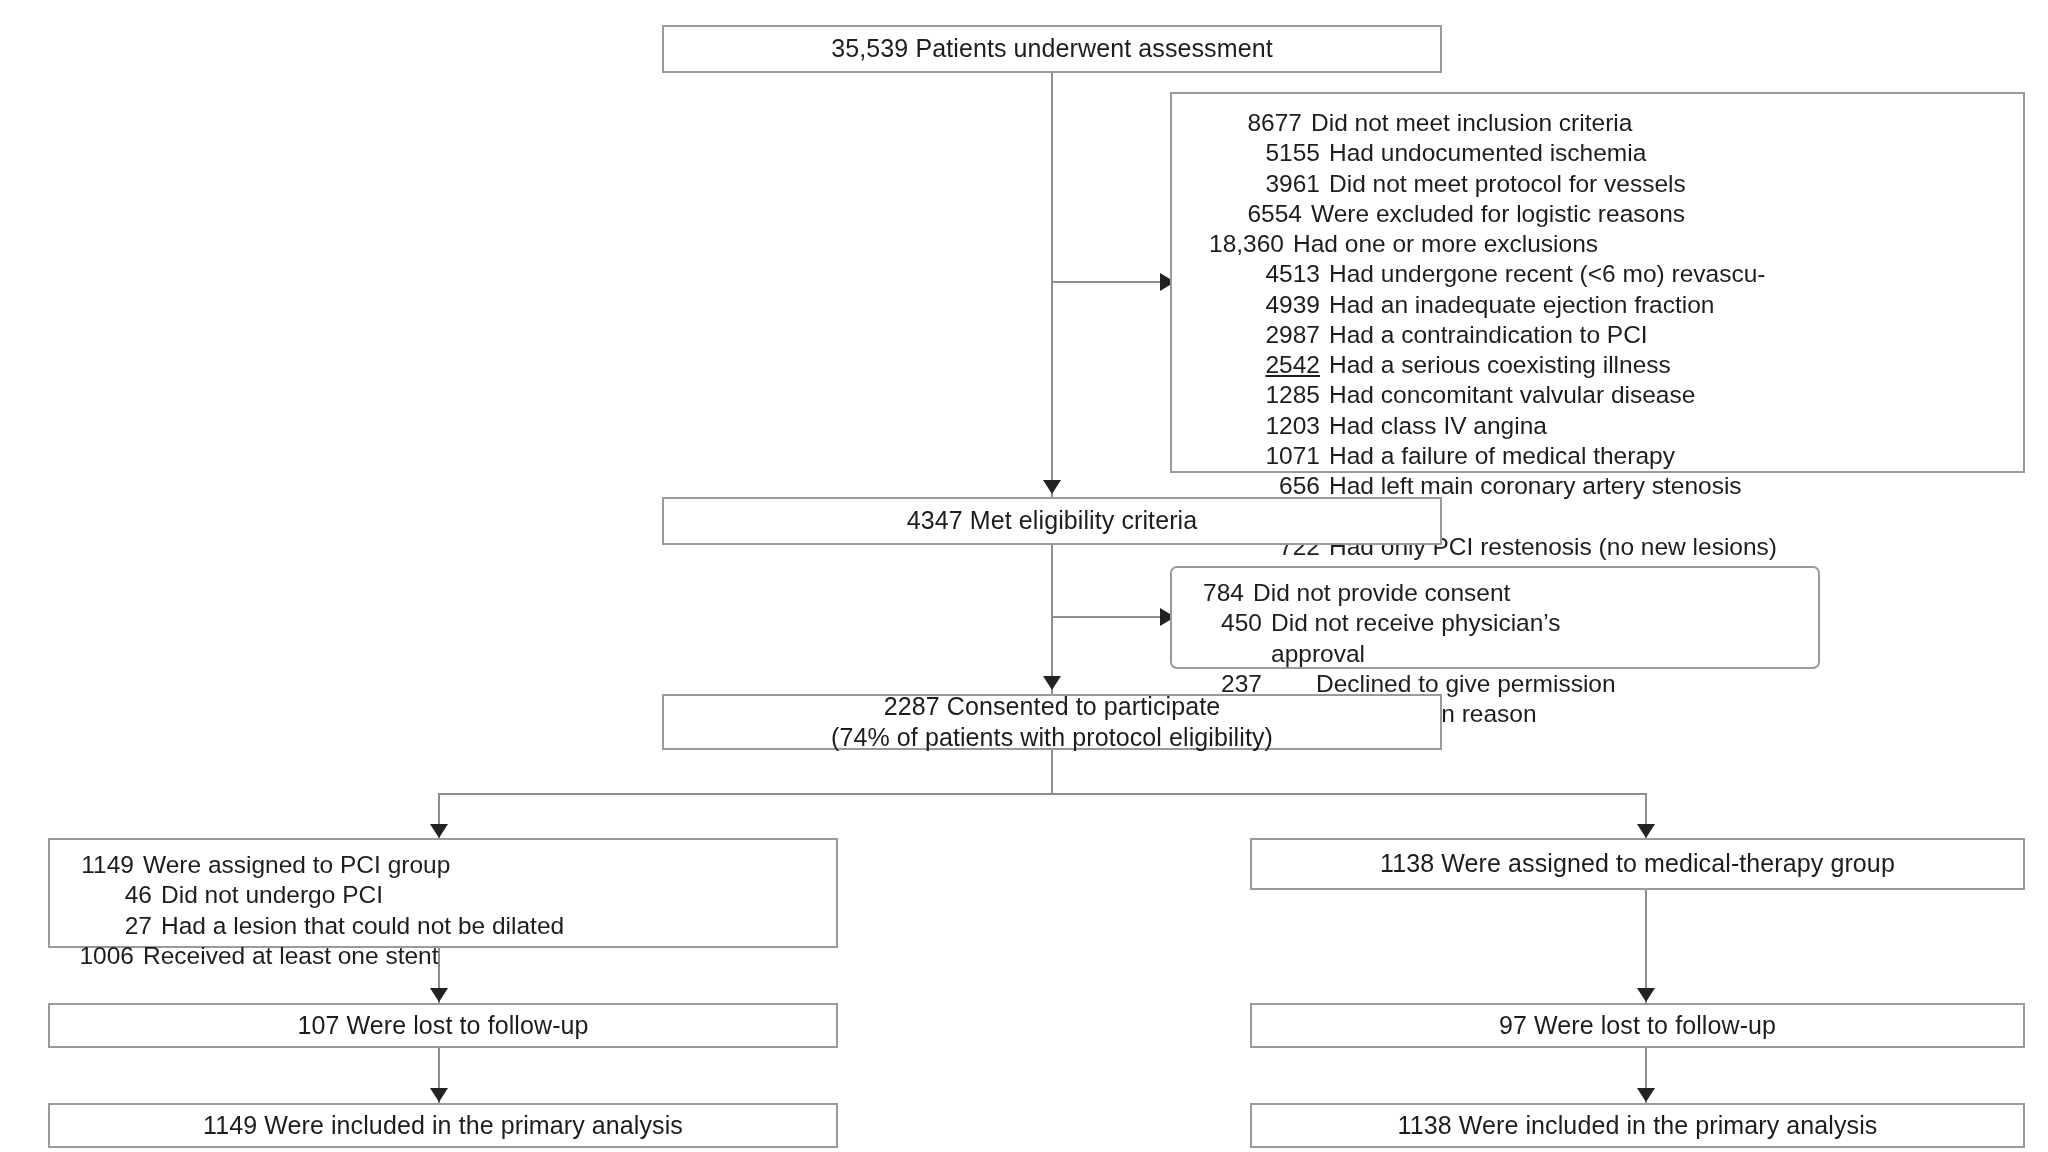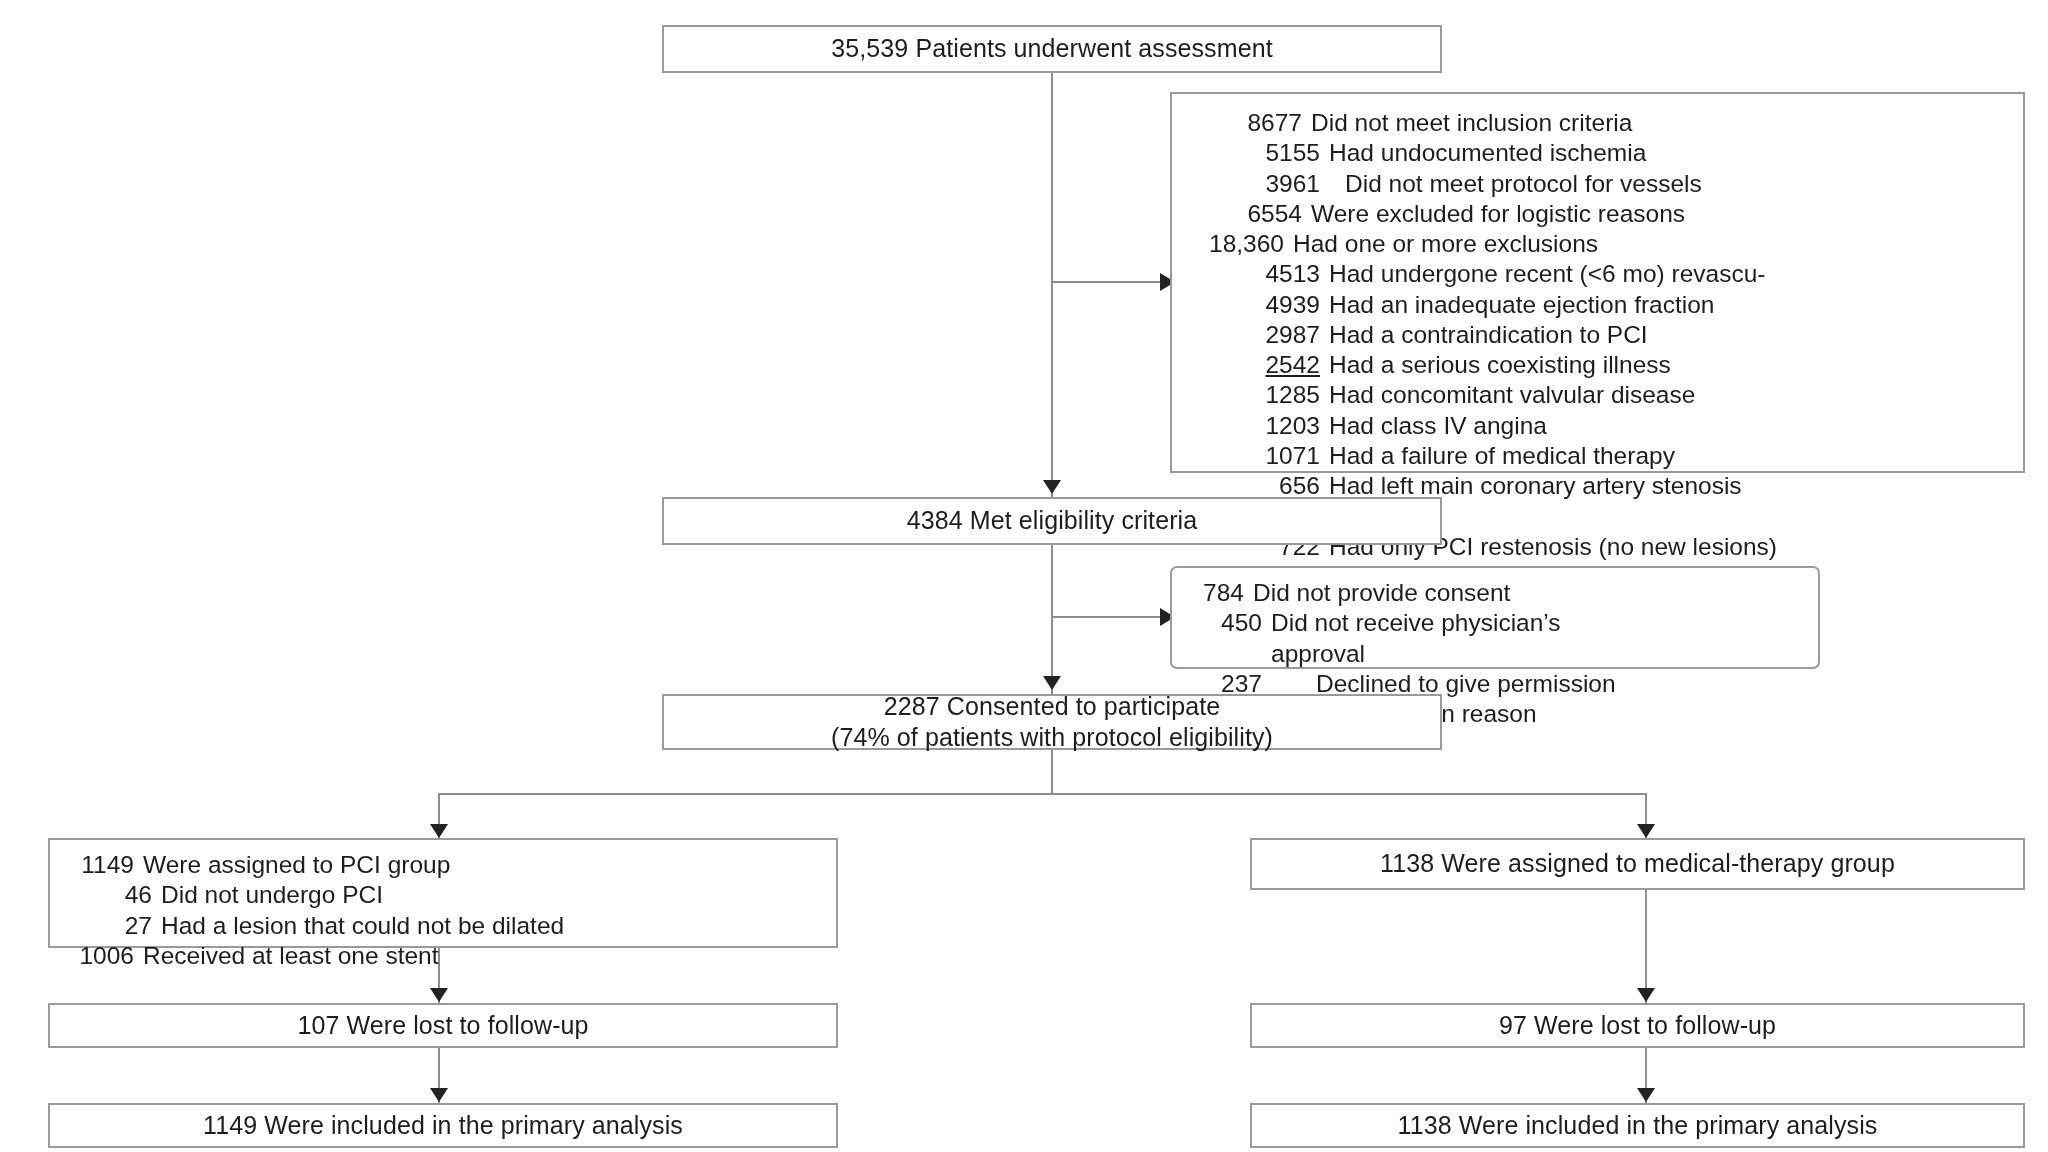--- a/index.html
+++ b/index.html
@@ -145,21 +145,21 @@
     <div class="linelist">
       <div id="excluded-items">
           <div class="lrow" style="padding-left: 18px;">
             <span class="lnum" style="width: 96px;">8677</span>
             <span class="ltxt">Did not meet inclusion criteria</span>
           </div>
           <div class="lrow" style="padding-left: 36px;">
             <span class="lnum" style="width: 96px;">5155</span>
             <span class="ltxt">Had undocumented ischemia</span>
           </div>
-          <div class="lrow" style="padding-left: 36px; gap: 16px;">
+          <div class="lrow" style="padding-left: 36px;">
             <span class="lnum" style="width: 96px;">3961</span>
             <span class="ltxt">Did not meet protocol for vessels</span>
           </div>
           <div class="lrow" style="padding-left: 18px;">
             <span class="lnum" style="width: 96px;">6554</span>
             <span class="ltxt">Were excluded for logistic reasons</span>
           </div>
           <div class="lrow" style="padding-left: 0px;">
             <span class="lnum" style="width: 96px;">18,360</span>
             <span class="ltxt">Had one or more exclusions</span>
@@ -210,21 +210,21 @@
           </div>
           <div class="lrow lcont" style="padding-left: 36px;">
             <span class="lnum" style="width: 96px;"></span>
             <span class="ltxt">infarction</span>
           </div>
         </div>
     </div>
   </div>
 
   <div class="box center" style="left:662px; top:497px; width:780px; height:48px;">
-    <span class="box-text">4384 Met eligibility criteria</span>
+    <span class="box-text">4347 Met eligibility criteria</span>
   </div>
 
   <div class="box listbox" style="left:1170px; top:566px; width:650px; height:103px; padding:10px 10px 8px 16px;border-radius:7px;">
     <div class="linelist" id="no-consent-items">
         <div class="lrow" style="padding-left: 0px;">
           <span class="lnum" style="width: 56px;">784</span>
           <span class="ltxt">Did not provide consent</span>
         </div>
         <div class="lrow" style="padding-left: 18px;">
           <span class="lnum" style="width: 56px;">450</span>

